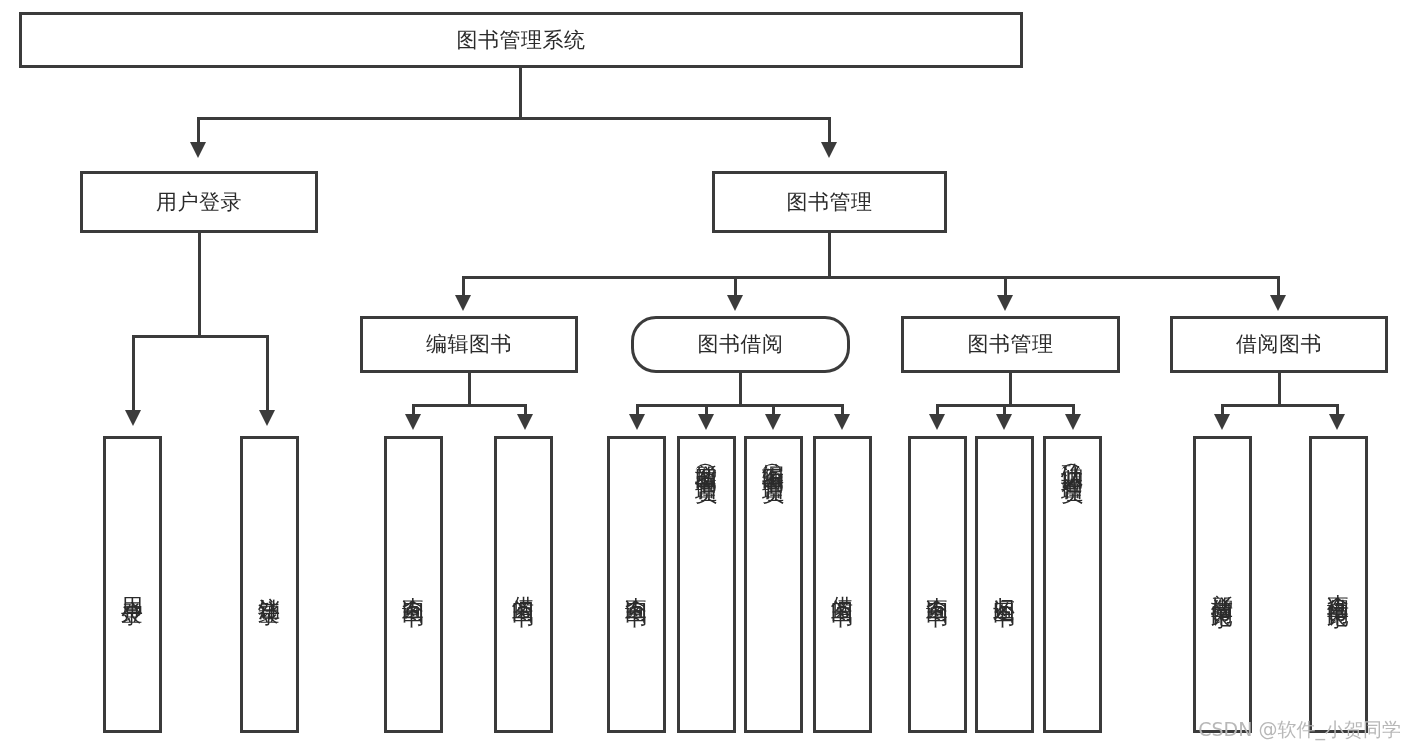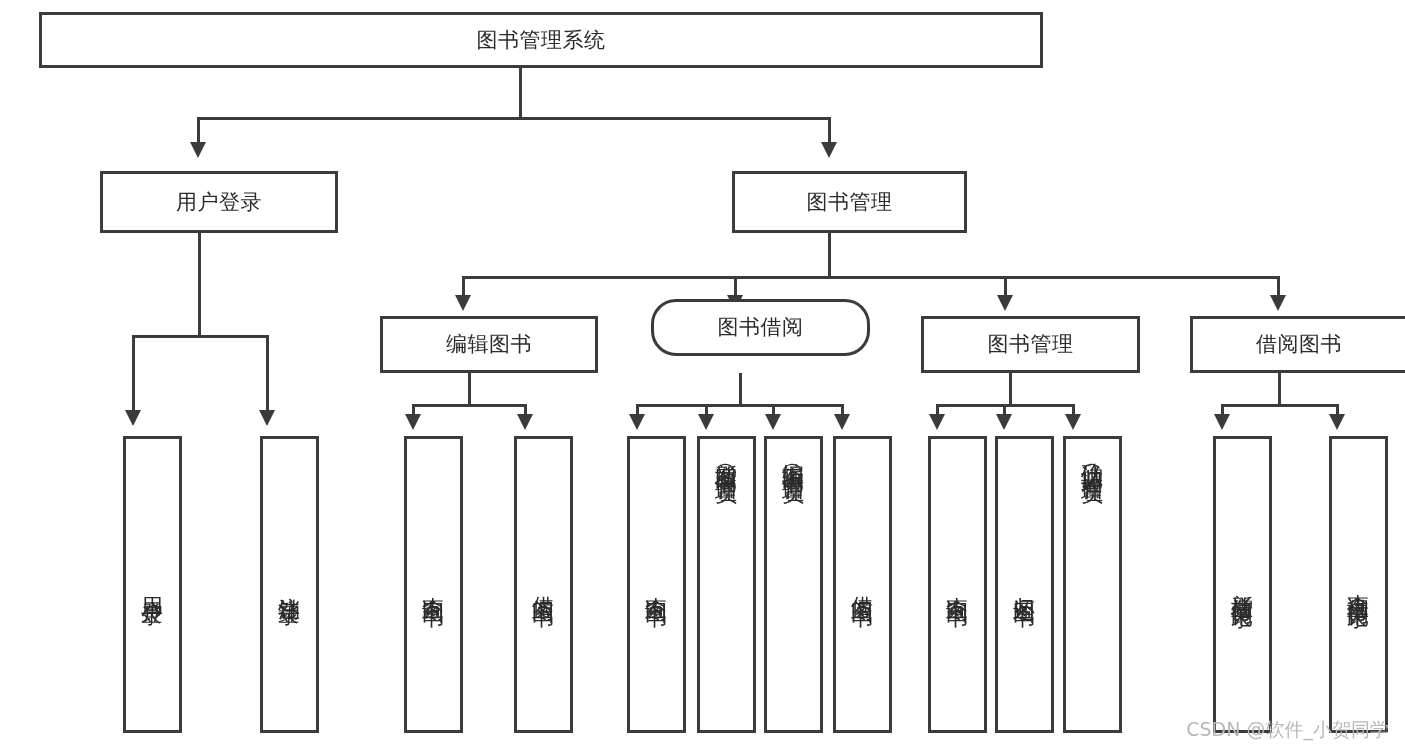--- a/index.html
+++ b/index.html
@@ -15,21 +15,20 @@
   .node{
     position:absolute;
     box-sizing:border-box;
     background:#ffffff;
     border:3px solid #3b3b3b;
     display:flex;
     align-items:center;
     justify-content:center;
     color:#2b2b2b;
     z-index:3;
-    margin-left:20px;
   }
   .node .lbl{
     display:block;
     text-align:center;
     line-height:1.18;
     letter-spacing:0.5px;
   }
   .node.horiz .lbl{
     font-size:21px;
     white-space:nowrap;
@@ -61,21 +60,21 @@
     width:0;height:0;
     border-left:8px solid transparent;
     border-right:8px solid transparent;
     border-top:16px solid #3b3b3b;
     z-index:2;
   }
 
   
   #watermark{
     position:absolute;
-    right:16px;bottom:4px;
+    right:4px;bottom:4px;
     font-size:19px;
     color:#b8b8b8;
     white-space:nowrap;
     z-index:5;
     font-family:"DejaVu Sans","Liberation Sans",sans-serif;
     text-align:center;
   }
 </style>
 </head>
 <body>
@@ -121,21 +120,21 @@
 
   <div class="ln v" style="left:1004px;top:276px;height:21px;"></div>
   <div class="arrow" style="left:997px;top:295px;"></div>
 
   <div class="ln v" style="left:1277px;top:276px;height:21px;"></div>
   <div class="arrow" style="left:1270px;top:295px;"></div>
 
   <div class="node horiz" style="left:360px;top:316px;width:218px;height:57px;">
     <span class="lbl">编辑图书</span>
   </div>
-  <div class="node horiz" style="left:631px;top:299px;width:219px;height:57px;border-radius:25px;">
+  <div class="node horiz" style="left:631px;top:316px;width:219px;height:57px;border-radius:25px;">
     <span class="lbl">图书借阅</span>
   </div>
   <div class="node horiz" style="left:901px;top:316px;width:219px;height:57px;">
     <span class="lbl">图书管理</span>
   </div>
   <div class="node horiz" style="left:1170px;top:316px;width:218px;height:57px;">
     <span class="lbl">借阅图书</span>
   </div>
 
   <div class="ln v" style="left:468px;top:373px;height:31px;"></div>

